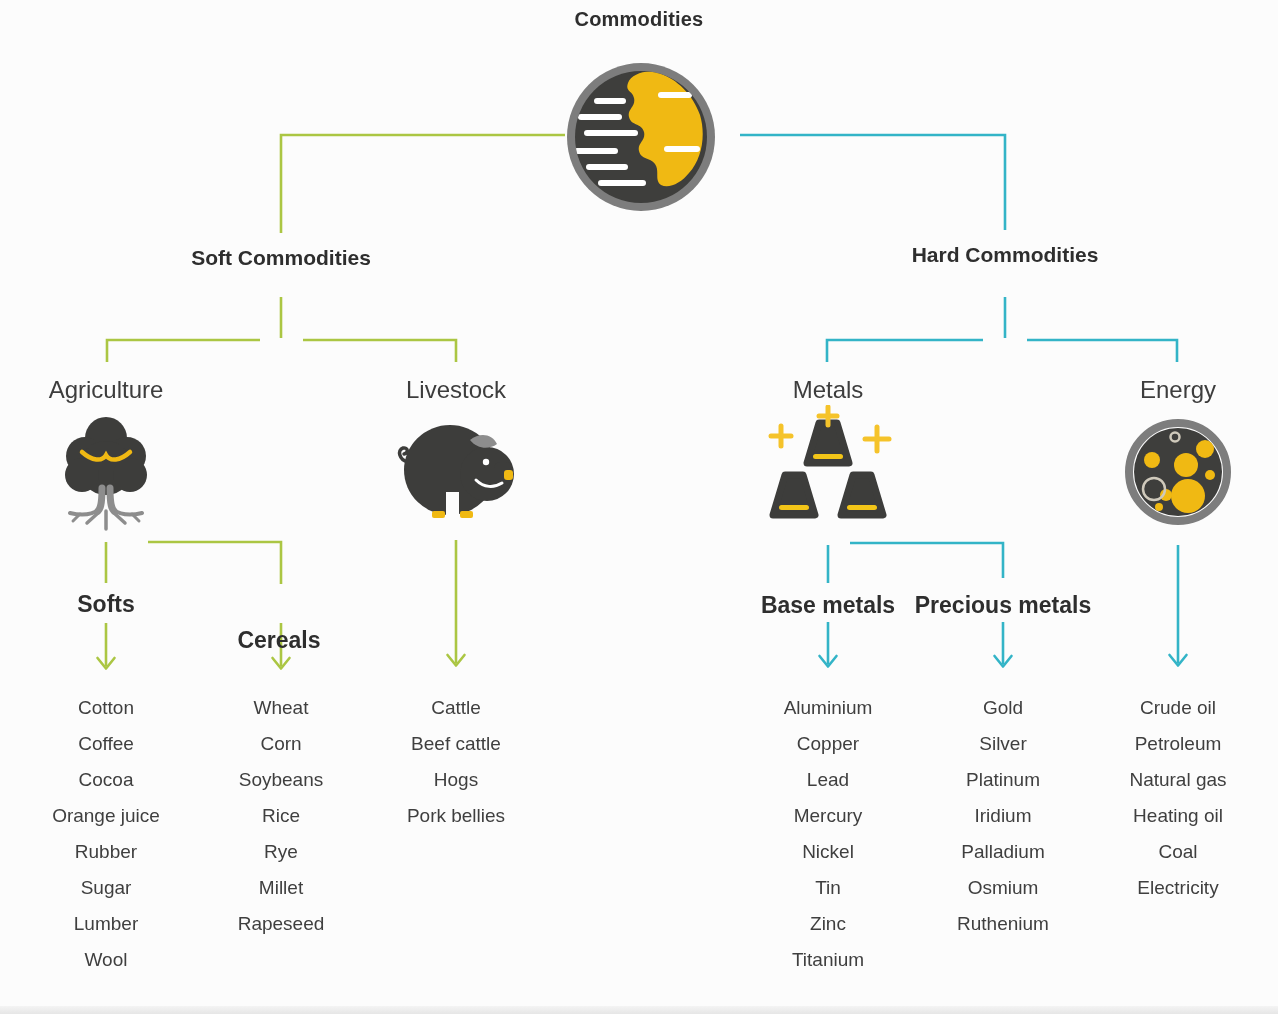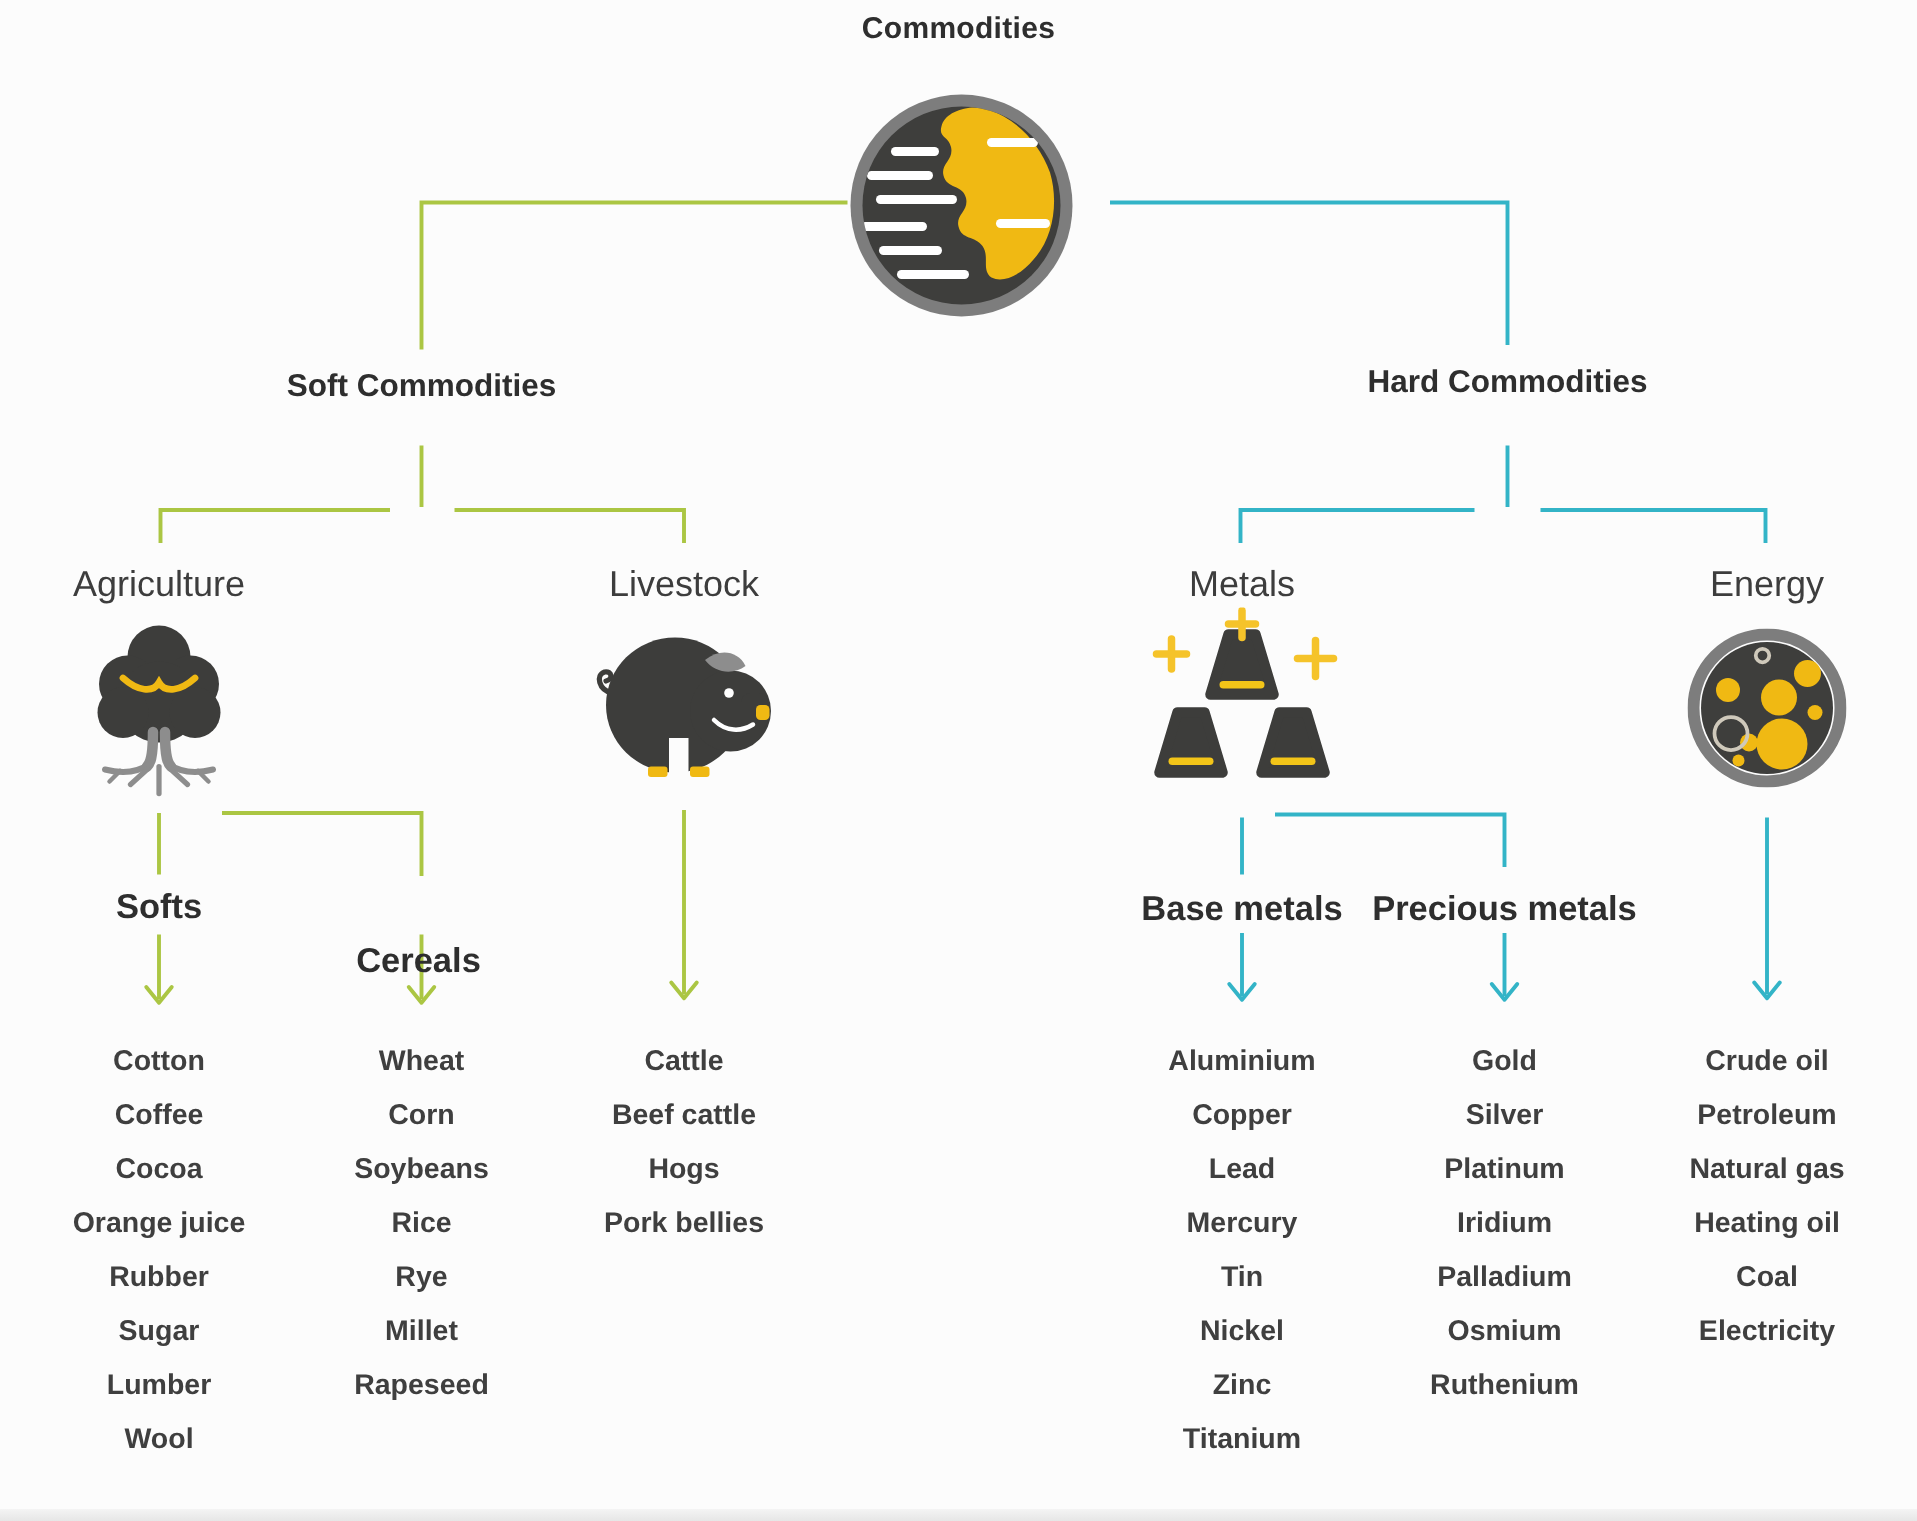--- a/index.html
+++ b/index.html
@@ -41,21 +41,21 @@
   .group-label {
     width: 200px; text-align: center;
     font-size: 23px; font-weight: 700; color: #2e2e2e;
   }
   .grp-softs    { left: 6px;   top: 591px; }
   .grp-cereals  { left: 179px; top: 591px; margin-top: 36px; }
   .grp-base     { left: 728px; top: 592px; }
   .grp-precious { left: 903px; top: 592px; }
 
   .item-list { width: 200px; top: 690px; text-align: center; }
-  .list-item { font-size: 19px; line-height: 36px; color: #3f3f3f; white-space: nowrap; font-weight: bold; }
+  .list-item { font-size: 19px; line-height: 36px; color: #3f3f3f; white-space: nowrap; }
   .list-softs     { left: 6px; }
   .list-cereals   { left: 181px; }
   .list-livestock { left: 356px; }
   .list-base      { left: 728px; }
   .list-precious  { left: 903px; }
   .list-energy    { left: 1078px; }
 
   .icon { display: block; }
   .icon-globe  { left: 563px;  top: 59px;  }
   .icon-tree   { left: 58px;   top: 412px; }
@@ -243,22 +243,22 @@
       <div class="list-item">Cattle</div>
       <div class="list-item">Beef cattle</div>
       <div class="list-item">Hogs</div>
       <div class="list-item">Pork bellies</div>
     </div>
   <div class="abs item-list list-base">
       <div class="list-item">Aluminium</div>
       <div class="list-item">Copper</div>
       <div class="list-item">Lead</div>
       <div class="list-item">Mercury</div>
+      <div class="list-item">Nickel</div>
       <div class="list-item">Tin</div>
-      <div class="list-item">Nickel</div>
       <div class="list-item">Zinc</div>
       <div class="list-item">Titanium</div>
     </div>
   <div class="abs item-list list-precious">
       <div class="list-item">Gold</div>
       <div class="list-item">Silver</div>
       <div class="list-item">Platinum</div>
       <div class="list-item">Iridium</div>
       <div class="list-item">Palladium</div>
       <div class="list-item">Osmium</div>

